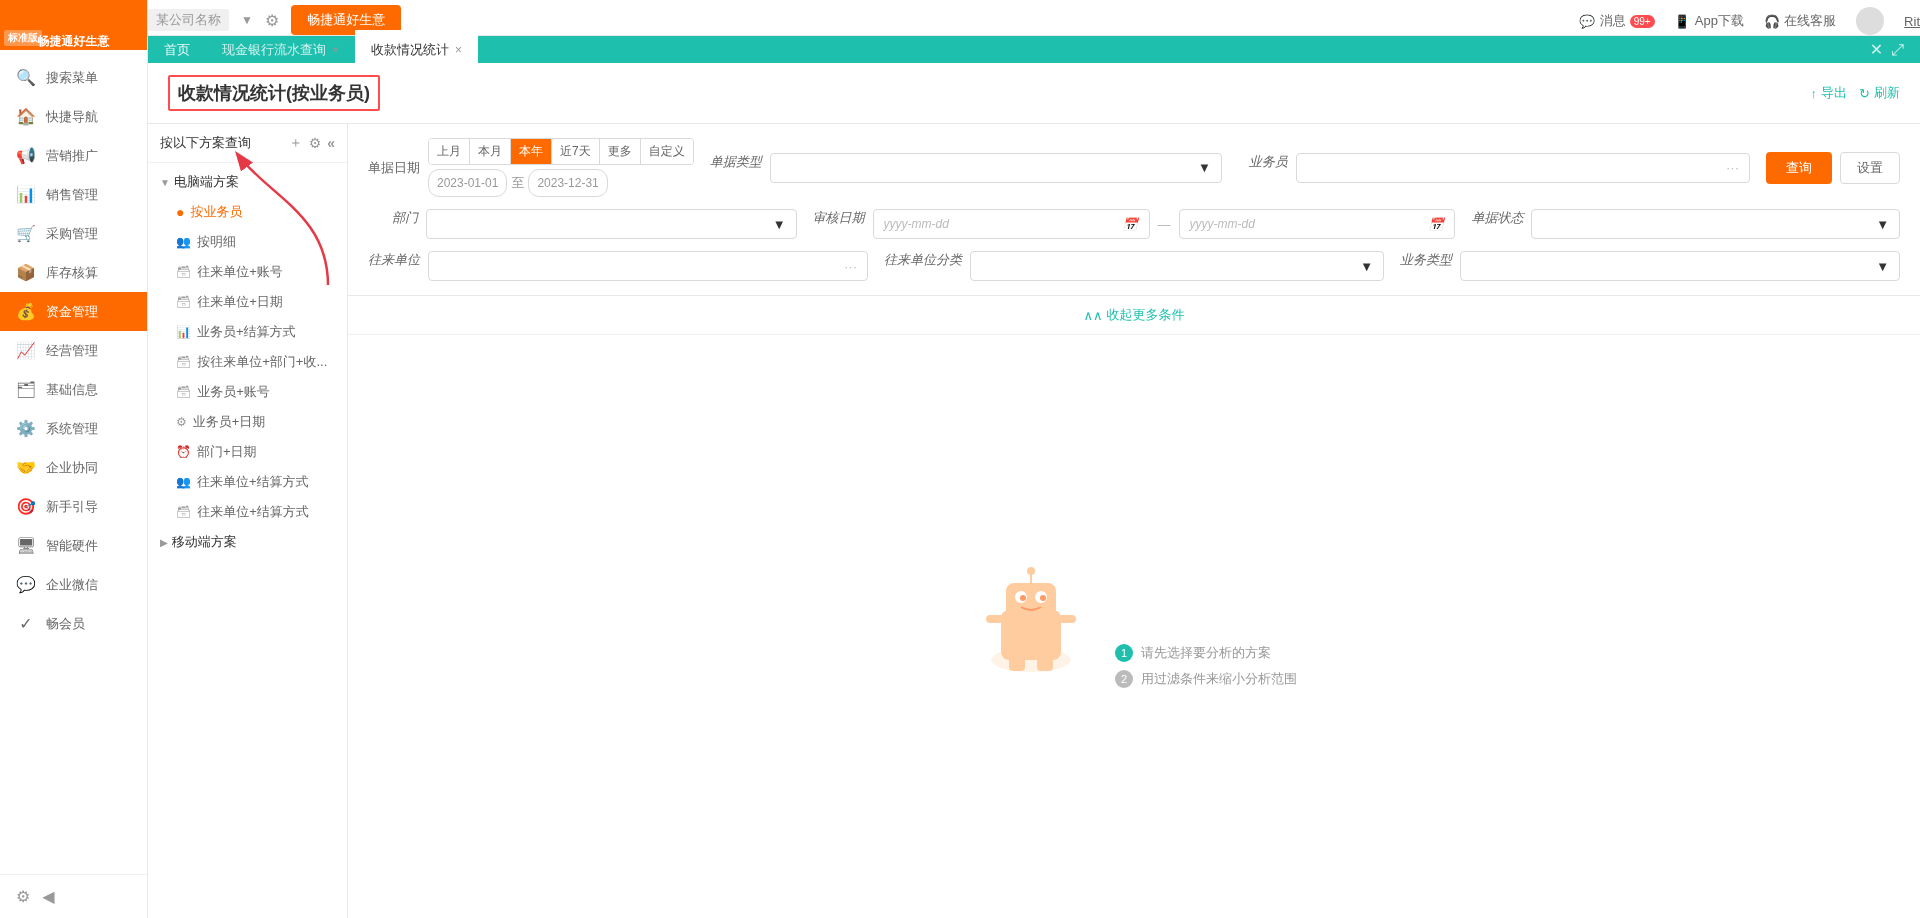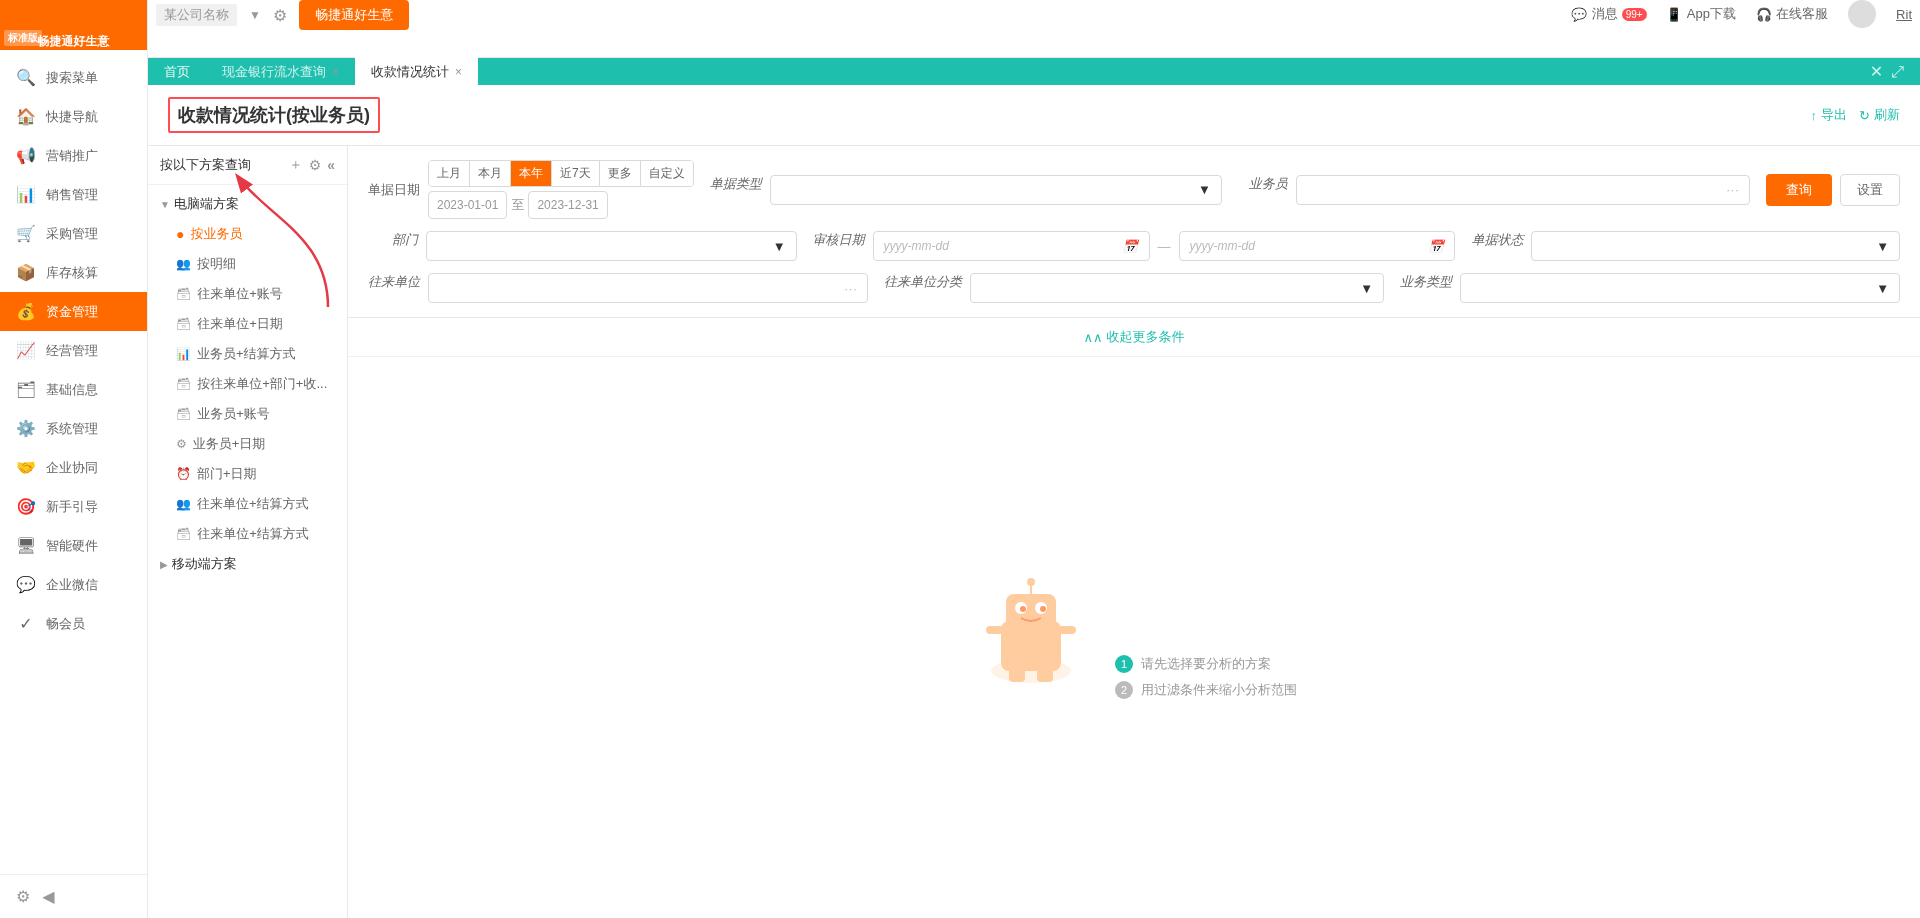--- a/index.html
+++ b/index.html
@@ -66,26 +66,26 @@
     
     .main-area {
       margin-left: 148px;
       height: 100%;
       display: flex;
       flex-direction: column;
     }
 
     
     .top-header {
-      height: 58px;
+      height: 36px;
       background: #fff;
       border-bottom: 1px solid #e8e8e8;
       display: flex;
-      align-items: flex-start;
-      padding: 0 8px;
+      align-items: flex-end;
+      padding: 0 0;
       justify-content: space-between;
     }
     .top-header-left {
       display: flex;
       align-items: center;
       gap: 12px;
     }
     .header-title-text {
       color: #999;
       font-size: 13px;
@@ -319,21 +319,21 @@
       background: #fff;
       border-right: 1px solid #d9d9d9;
     }
     .date-tab:last-child { border-right: none; }
     .date-tab.active {
       background: #ff6a00;
       color: #fff;
     }
     .date-input {
       border: 1px solid #d9d9d9;
-      border-radius: 4px;
+      border-radius: 11px;
       padding: 4px 8px;
       font-size: 12px;
       color: #999;
       display: flex;
       align-items: center;
       gap: 4px;
       background: #fff;
       min-height: 28px;
     }
     .date-separator { color: #999; }

